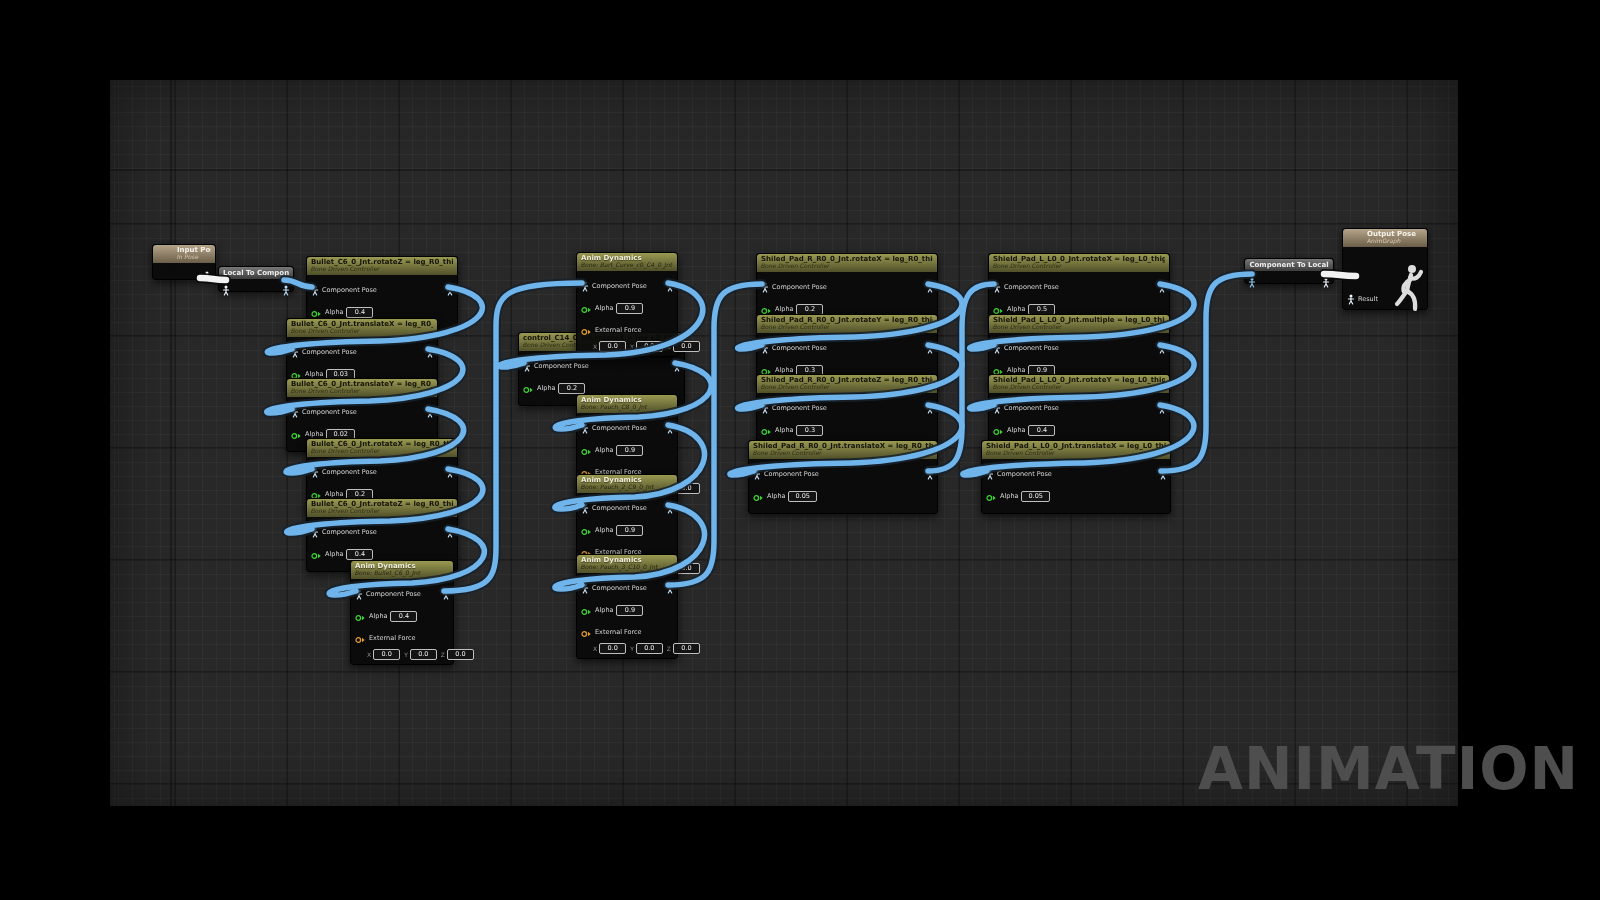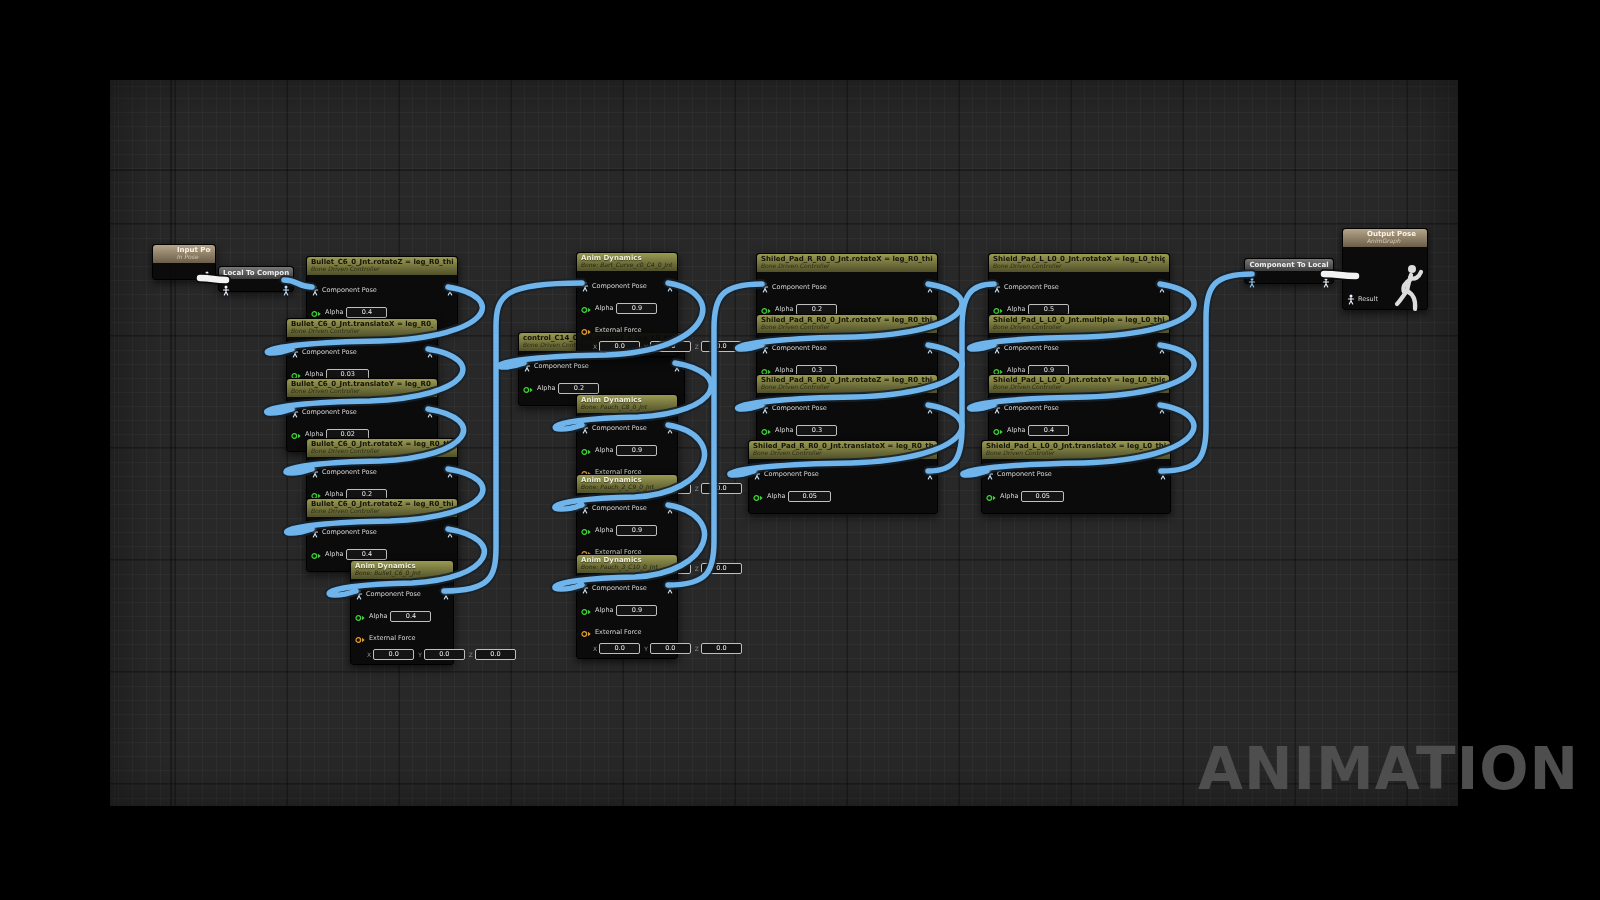--- a/index.html
+++ b/index.html
@@ -26,21 +26,21 @@
   .hdr-olive .t{color:#14140a;} .hdr-olive .s{color:#2d2d13;}
   .ad .hdr-olive .t{color:#efefdc;text-shadow:0 1px 1px rgba(0,0,0,.5);} .ad .hdr-olive .s{color:#26260f;}
   .hdr-tan{background:linear-gradient(#b5a489,#6b5e49);padding-left:24px;}
   .hdr-tan .t{color:#f7f3ea;} .hdr-tan .s{color:#d9cbae;}
   .hdr-gray{background:linear-gradient(#787878,#3c3c3c);text-align:center;padding:2px 4px;}
   .hdr-gray .t{color:#ededed;font-size:7px;}
   .body{padding:3px 4px 4px;position:relative;}
   .row{display:flex;align-items:center;gap:3px;margin:3px 0;position:relative;}
   .plabel{font-size:6.5px;color:#d8d8d8;white-space:nowrap;}
   .pose-out{position:absolute;right:-1px;top:0;}
-  .vbox{display:inline-block;min-width:13px;padding:0 13px;background:#141414;
+  .vbox{display:inline-block;min-width:13px;padding:0 6px;background:#141414;
     border:1px solid #bfbfbf;border-radius:2px;color:#efefef;font-size:6.5px;
     line-height:9px;text-align:center;}
   .axis{font-size:6px;color:#8f8f8f;margin-left:2px;}
   .forcewrap{margin-top:2px;}
   .runman{position:absolute;right:2px;top:16px;}
 </style>
 </head>
 <body>
 
 <div class="stage">

